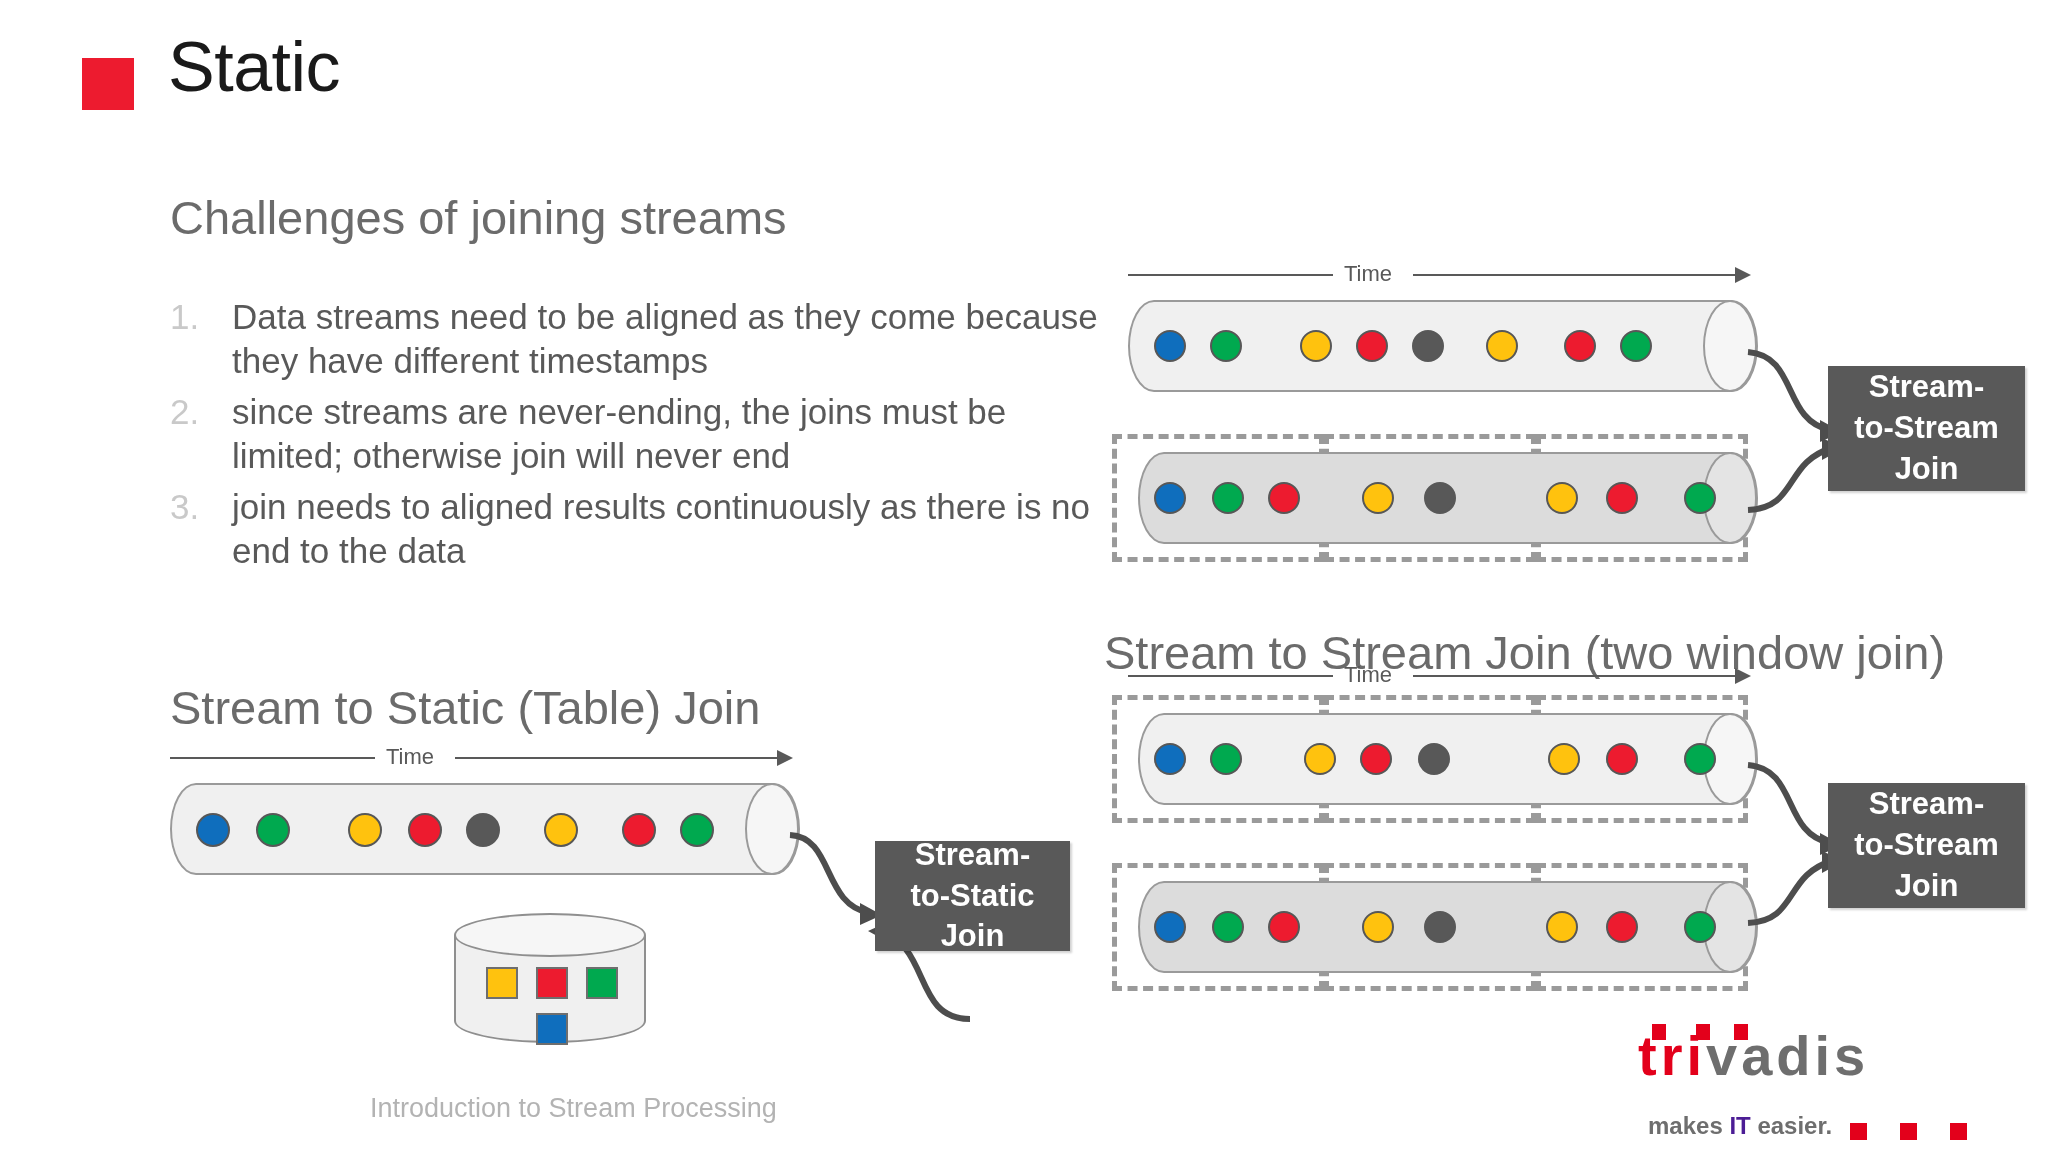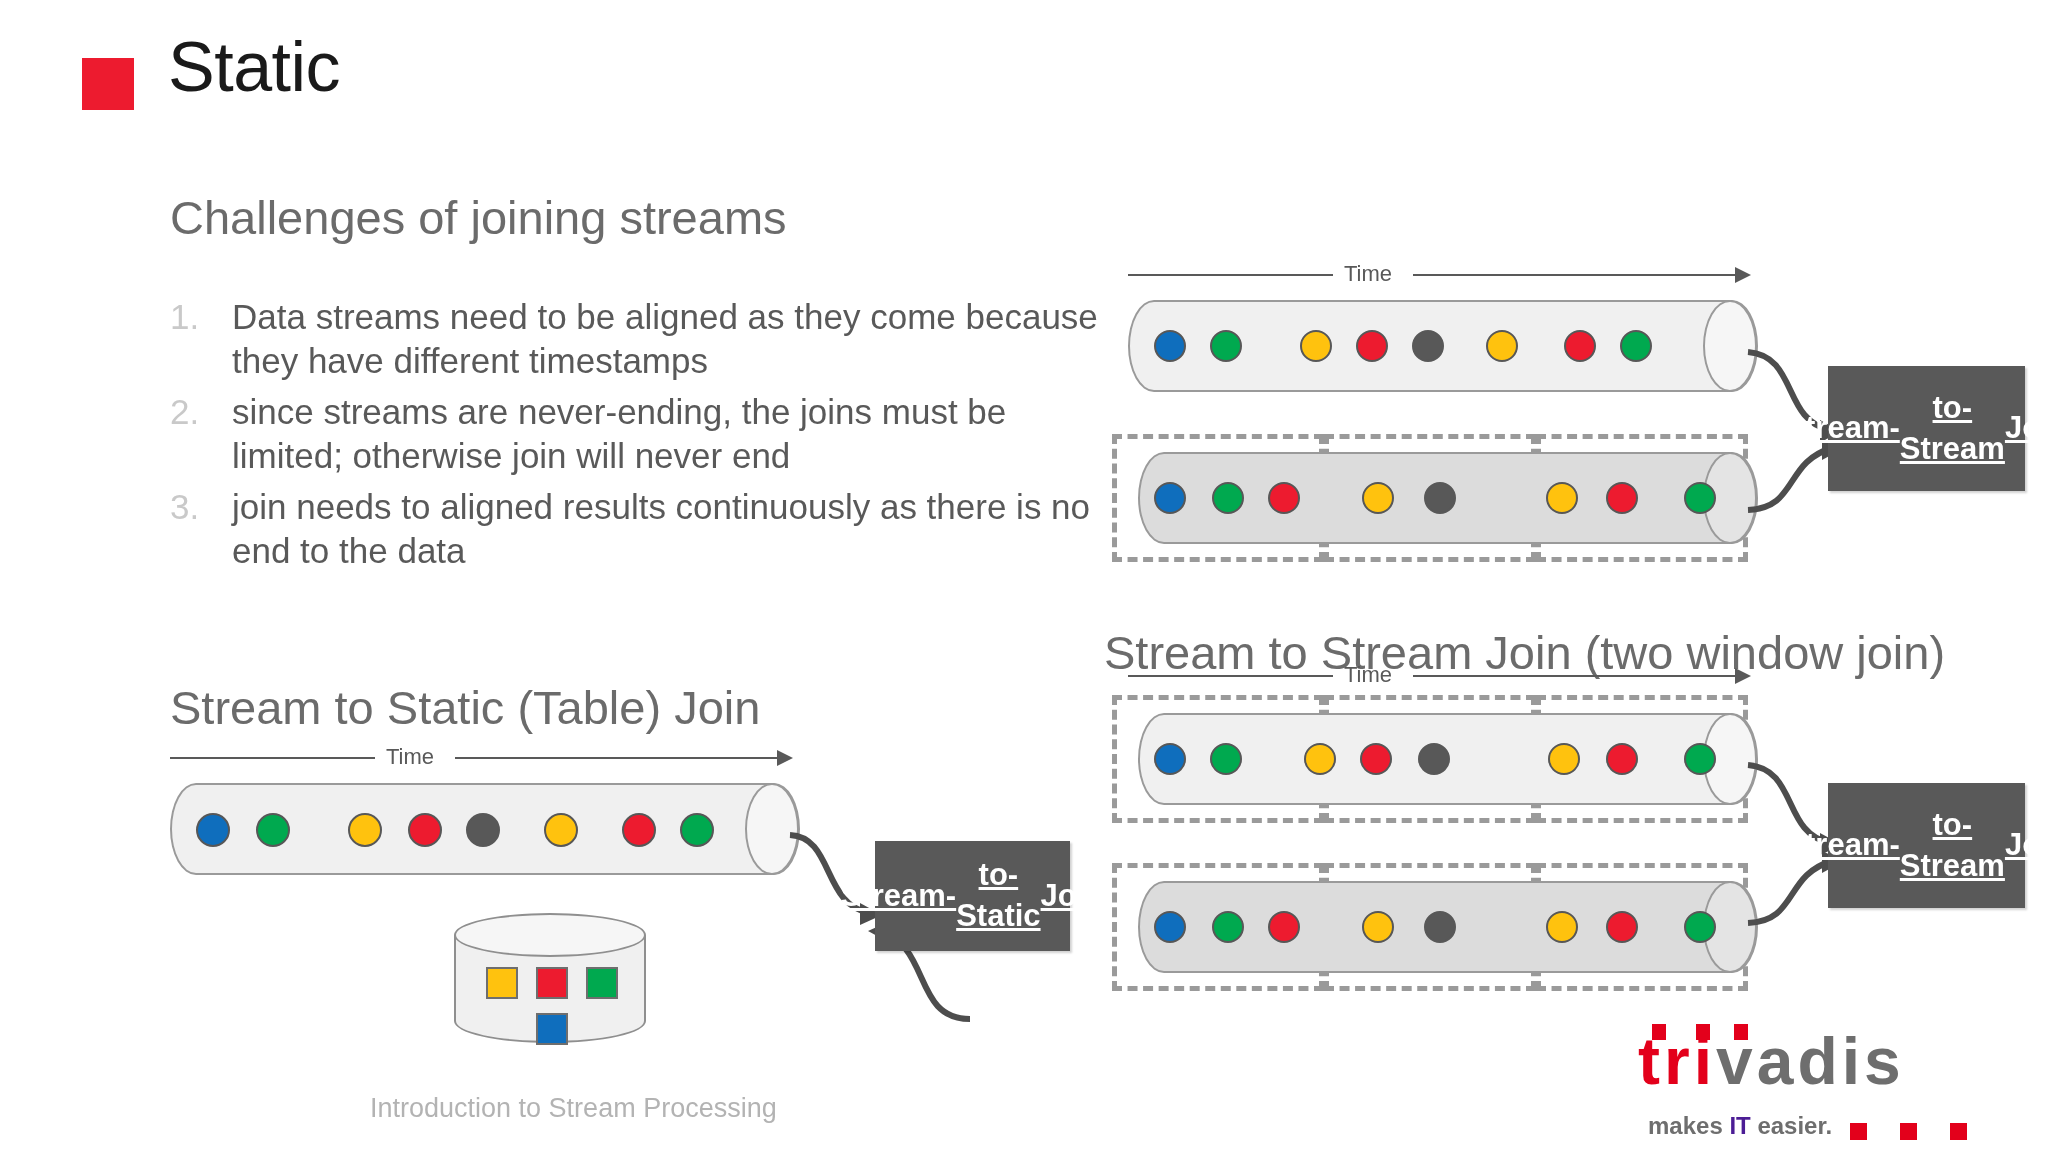--- a/index.html
+++ b/index.html
@@ -24,21 +24,21 @@
   .olist{position:absolute;left:170px;top:295px;width:930px;}
   .oitem{display:flex;margin-bottom:6px;}
   .onum{width:62px;flex:0 0 62px;font-size:35px;color:#c9c9c9;line-height:1.27;}
   .otext{font-size:35px;color:#595959;line-height:1.27;}
 
   
   .footer{position:absolute;left:370px;top:1093px;font-size:27px;color:#b3b3b3;}
 
   
   .logo{position:absolute;left:1638px;top:1028px;width:360px;height:112px;}
-  .logo-word{position:absolute;left:0;top:0;font-size:66px;font-weight:700;letter-spacing:4px;line-height:1;}
+  .logo-word{position:absolute;left:0;top:0;font-size:56px;font-weight:700;letter-spacing:4px;line-height:1;}
   .logo-word .red{color:#E3001B;}
   .logo-word .gry{color:#6E6E6E;}
   .logo-dot{position:absolute;width:14px;height:16px;background:#E3001B;top:-4px;}
   .logo-tag{position:absolute;left:10px;top:84px;font-size:24px;color:#6E6E6E;font-weight:700;}
   .logo-tag .it{color:#4c1d95;}
   .logo-sq{position:absolute;width:17px;height:17px;background:#E3001B;top:95px;}
 
   
   .diagram{position:absolute;}
   .timeaxis{position:absolute;height:26px;}
@@ -55,23 +55,23 @@
 
   .evt{position:absolute;border-radius:50%;border:2px solid #575757;box-sizing:border-box;}
   .evt.blue{background:#0F6EBD;}
   .evt.green{background:#00A94F;}
   .evt.yellow{background:#FFC20E;}
   .evt.red{background:#ED1B2F;}
   .evt.gray{background:#585858;border-color:#585858;}
 
   .window{position:absolute;border:5px dashed #9a9a9a;box-sizing:border-box;}
 
-  .joinbox{position:absolute;background:#595959;color:#ffffff;display:flex;
+  .joinbox{position:absolute;background:#595959;color:#ffffff;display:flex;flex-direction:column;
            align-items:center;justify-content:center;font-weight:700;font-size:31px;line-height:1.32;
-           text-align:center;box-shadow:2px 2px 2px rgba(0,0,0,.18);text-decoration:underline;}
+           text-align:center;box-shadow:2px 2px 2px rgba(0,0,0,.18);}
 
   
   .db{position:absolute;}
   .db .body{position:absolute;left:0;right:0;top:22px;bottom:22px;background:#f0f0f0;
      border-left:2px solid #8f8f8f;border-right:2px solid #8f8f8f;box-sizing:border-box;}
   .db .top{position:absolute;left:0;right:0;top:0;height:44px;background:#f6f6f6;
      border:2px solid #8f8f8f;border-radius:50%;box-sizing:border-box;}
   .db .bot{position:absolute;left:0;right:0;bottom:0;height:44px;background:#f0f0f0;
      border:2px solid #8f8f8f;border-radius:50%;box-sizing:border-box;}
   .db .bot-mask{position:absolute;left:2px;right:2px;bottom:22px;height:26px;background:#f0f0f0;}

